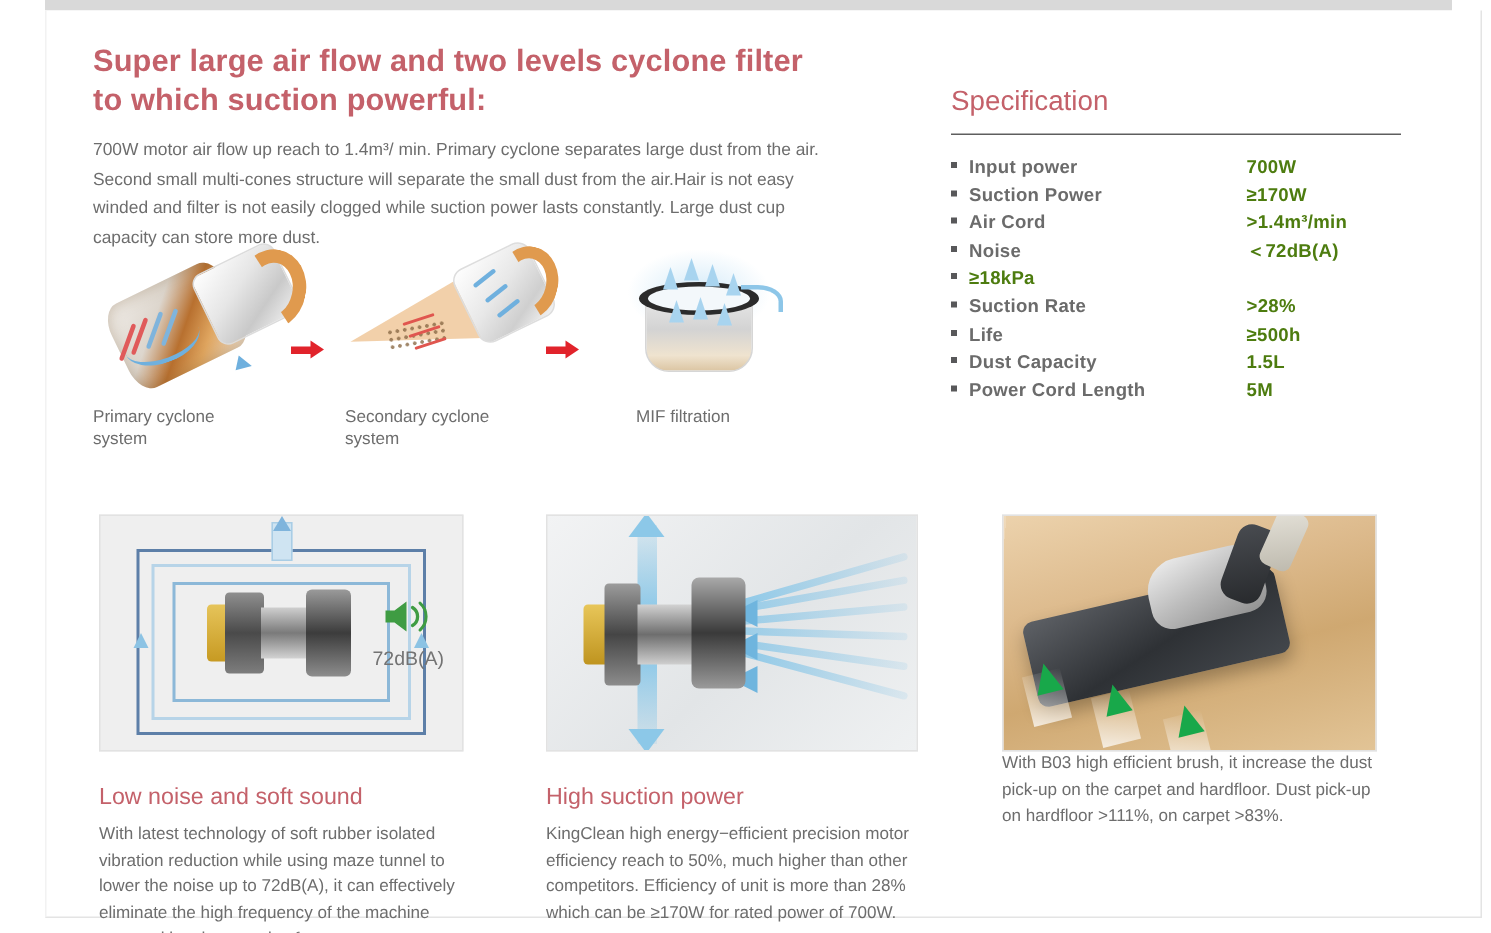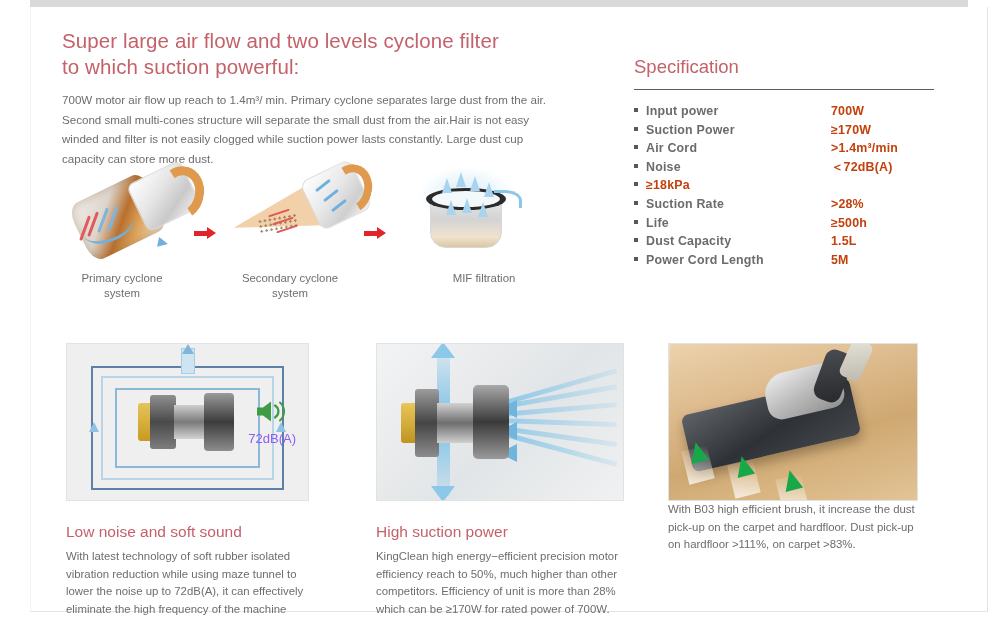--- a/index.html
+++ b/index.html
@@ -32,21 +32,21 @@
   }
 
   
   .hero {
     position: absolute; left: 62px; top: 28px; width: 505px;
   }
   .hero-title {
     color: #c4616a;
     font-size: 20.5px;
     line-height: 26px;
-    font-weight: 400;
+    font-weight: 700;
     letter-spacing: .1px;
     margin: 0 0 10px 0;
   }
   .hero-title .line2 { display: block; }
   .hero-body {
     color: #6d6d6d;
     font-size: 11.6px;
     line-height: 19.5px;
     margin: 0;
   }
@@ -70,31 +70,31 @@
     font-size: 12.4px; color: #6b6b6b;
     line-height: 18.6px;
     letter-spacing: .2px;
   }
   .spec-bullet {
     width: 4px; height: 4px; background: #58585a;
     display: inline-block; margin-right: 8px; flex: 0 0 auto;
     position: relative; top: -3px;
   }
   .spec-label { width: 185px; flex: 0 0 auto; }
-  .spec-value { color: #c2410c; }
+  .spec-value { color: #4d7c0f; }
 
   
   .flow-row {
     position: absolute; left: 62px; top: 160px; width: 520px; height: 135px;
   }
   .flow-stage { position: absolute; }
   .stage-art { position: relative; }
   .stage-caption {
     color: #6d6d6d; font-size: 11.4px; line-height: 15px;
-    margin-top: 6px; width: 120px; text-align: center;
+    margin-top: 6px; width: 120px;
   }
   .red-arrow {
     position: absolute;
     width: 0; height: 0;
   }
   .red-arrow .shaft {
     position: absolute; left: 0; top: 3px;
     width: 14px; height: 5px; background: #e1232b;
   }
   .red-arrow .head {
@@ -222,21 +222,21 @@
     border-top: 3px solid #8dc6e8; border-right: 3px solid #8dc6e8;
     border-radius: 0 60% 0 0;
   }
 
   
   .cards {
     position: absolute; left: 66px; top: 343px; width: 860px;
   }
   .card { position: absolute; width: 243px; }
   .card.c1 { left: 0; }
-  .card.c2 { left: 310px; width: 248px; }
+  .card.c2 { left: 298px; width: 248px; }
   .card.c3 { left: 602px; width: 250px; }
   .card-img {
     width: 100%; height: 158px;
     border: 1px solid #e2e2e2;
     background: #efefef;
     position: relative; overflow: hidden;
   }
   .card-title {
     color: #c4616a; font-size: 15.5px; font-weight: 400;
     margin: 22px 0 7px 0;
@@ -297,21 +297,21 @@
   .motor1 .fan {
     position: absolute; left: 66px; top: 2px; width: 30px; height: 58px;
     background: linear-gradient(180deg,#9a9a9a,#3c3c3c,#8d8d8d);
     border-radius: 4px;
   }
   .speaker-wrap {
     position: absolute; right: 12px; top: 50%; transform: translateY(-50%);
     text-align: center;
   }
   .speaker-db {
-    color: #8b5cf6; font-size: 13px; margin-top: 2px;
+    color: #737373; font-size: 13px; margin-top: 2px;
   }
 
   
   .c2art { position: absolute; inset: 0; background: linear-gradient(135deg,#f2f3f4,#e2e5e7 55%,#eff1f2); }
   .c2art .stream {
     position: absolute; right: 6px;
     height: 5px; border-radius: 3px;
     background: linear-gradient(270deg, rgba(120,190,230,.15), #8cc8e8);
     transform-origin: right center;
   }

